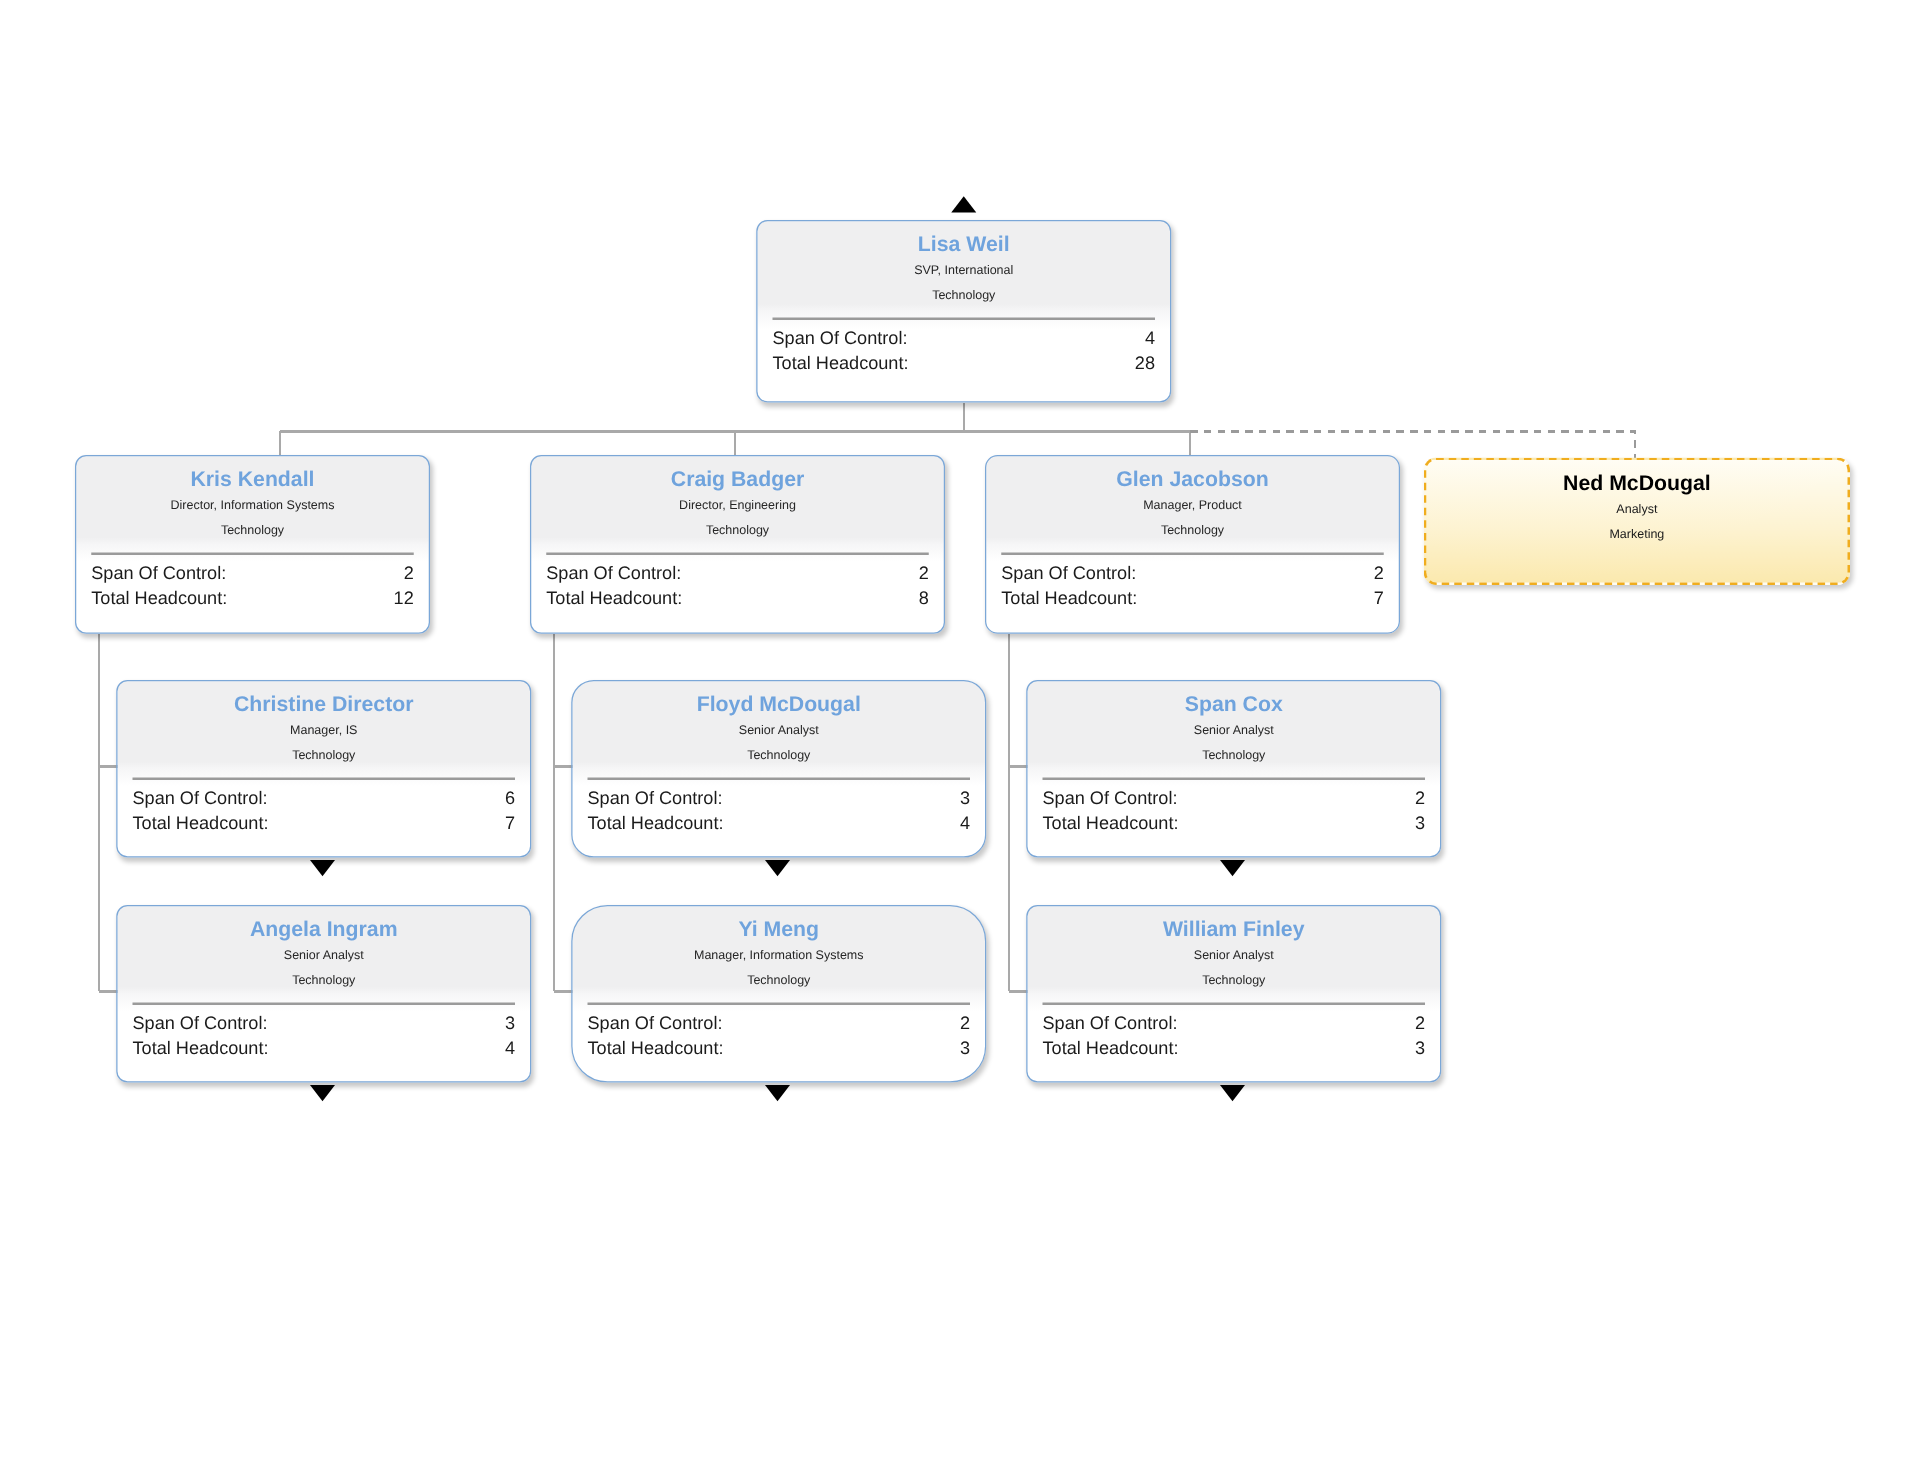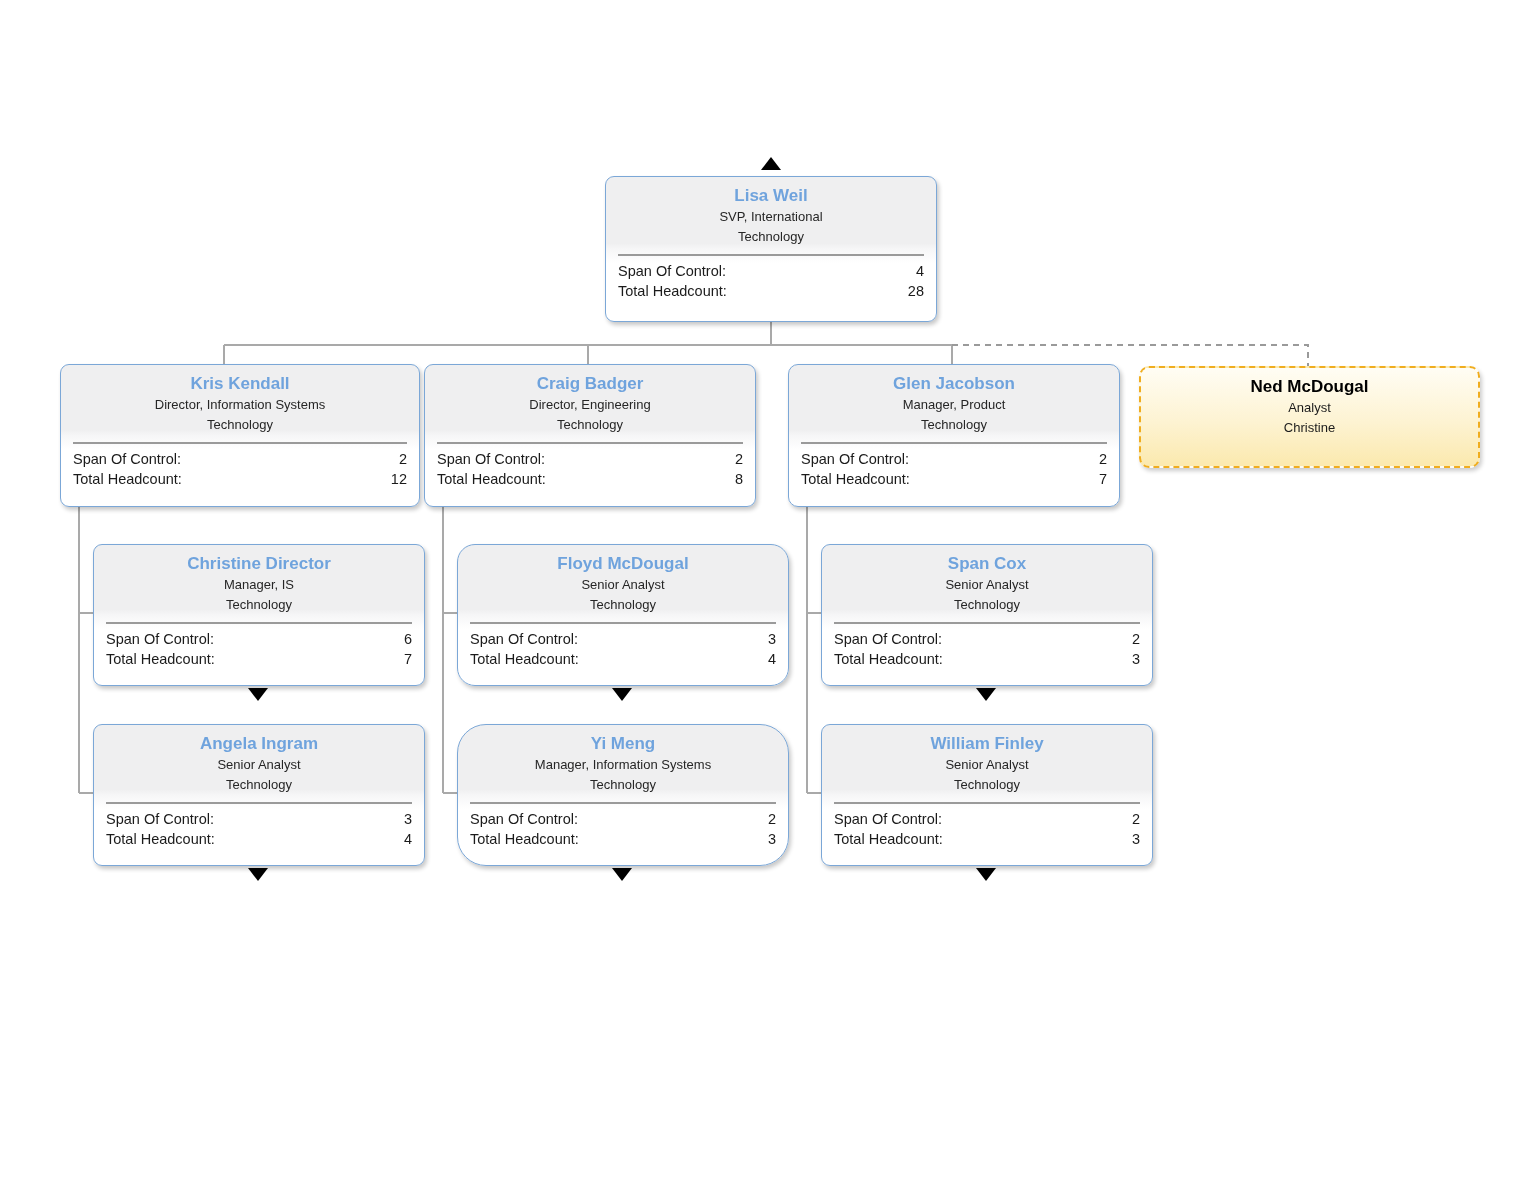--- a/index.html
+++ b/index.html
@@ -51,21 +51,21 @@
     text-align: center;
   }
   .node-name {
     font-size: 17px;
     font-weight: bold;
     color: #6fa3dd;
     line-height: 22px;
     white-space: nowrap;
   }
   .node-title, .node-dept {
-    font-size: 13px;
+    font-size: 10px;
     color: #262626;
     line-height: 20px;
     white-space: nowrap;
   }
   .node-rule {
     height: 2px;
     background: #9a9a9a;
     margin: 3px 12px 0 12px;
   }
   .node-stats {
@@ -193,21 +193,21 @@
         <span class="stat-label">Span Of Control:</span>
         <span class="stat-value">4</span>
       </div>
       <div class="stat-row">
         <span class="stat-label">Total Headcount:</span>
         <span class="stat-value">28</span>
       </div>
     </div>
   </div>
 
-  <div class="node" style="left:60px; top:364px; width:360px; height:143px;">
+  <div class="node" style="left:60px; top:364px; width:284px; height:143px;">
     <div class="node-top">
       <div class="node-name">Kris Kendall</div>
       <div class="node-title">Director, Information Systems</div>
       <div class="node-dept">Technology</div>
     </div>
     <div class="node-rule"></div>
     <div class="node-stats">
       <div class="stat-row">
         <span class="stat-label">Span Of Control:</span>
         <span class="stat-value">2</span>
@@ -254,21 +254,21 @@
         <span class="stat-label">Total Headcount:</span>
         <span class="stat-value">7</span>
       </div>
     </div>
   </div>
 
   <div class="node dotted" style="left:1139px; top:366px; width:341px; height:102px;">
     <div class="node-top" style="padding-bottom:0;">
       <div class="node-name">Ned McDougal</div>
       <div class="node-title">Analyst</div>
-      <div class="node-dept">Christine</div>
+      <div class="node-dept">Marketing</div>
     </div>
   </div>
 
   <div class="node" style="left:93px; top:544px; width:332px; height:142px;">
     <div class="node-top">
       <div class="node-name">Christine Director</div>
       <div class="node-title">Manager, IS</div>
       <div class="node-dept">Technology</div>
     </div>
     <div class="node-rule"></div>

